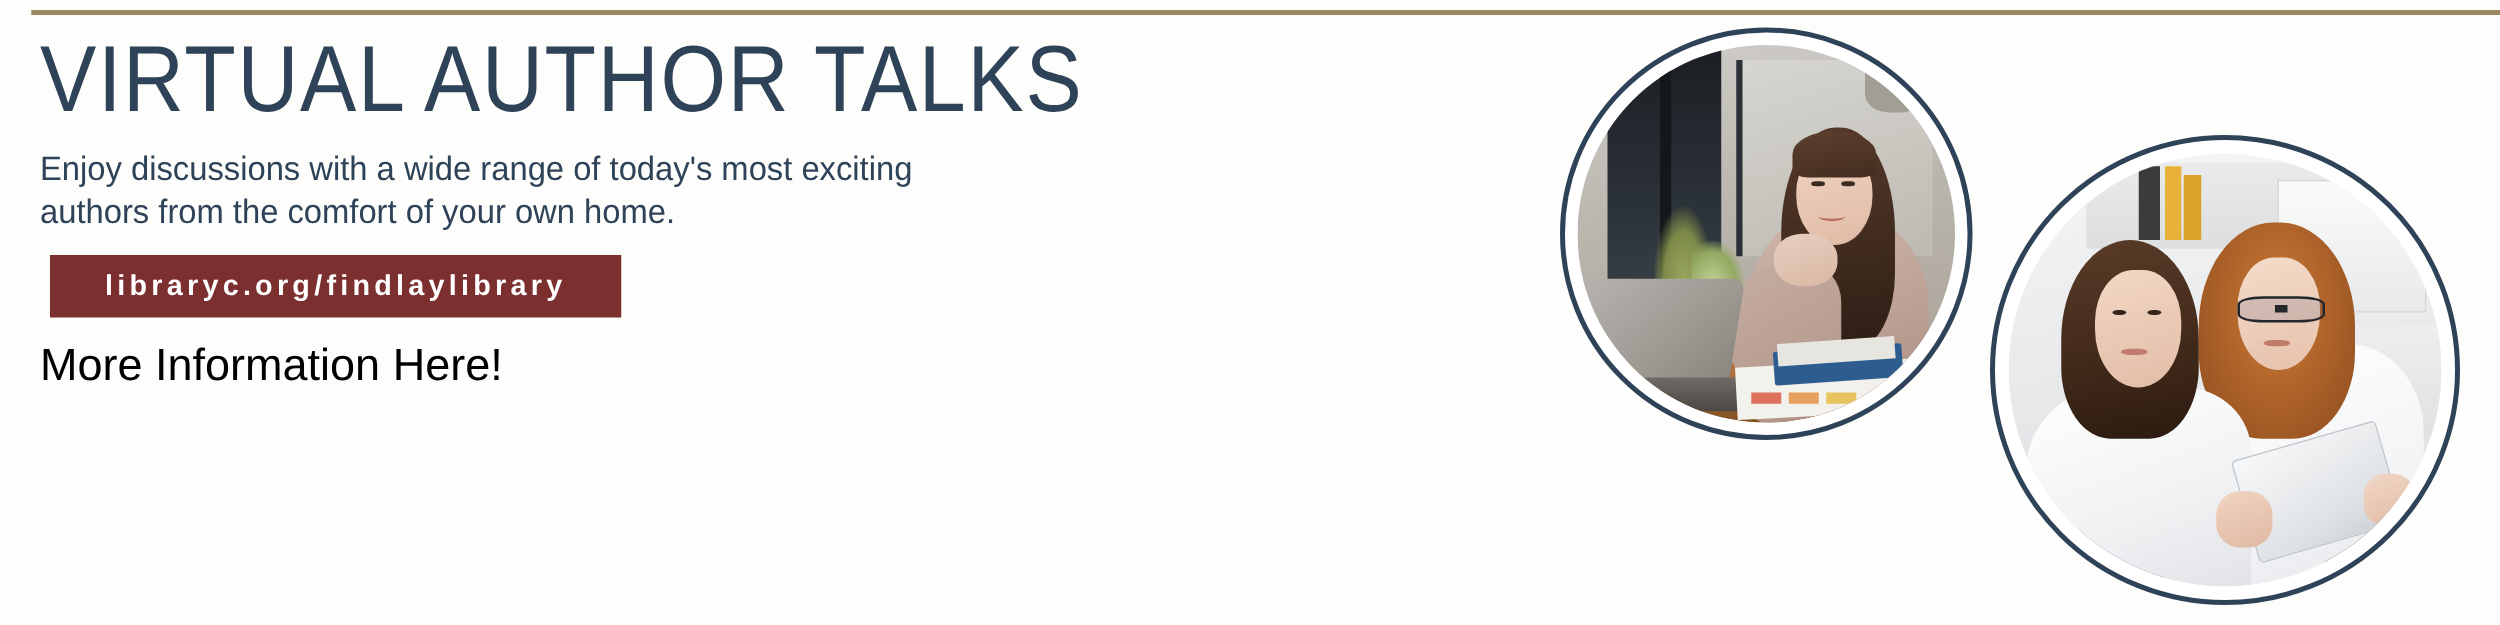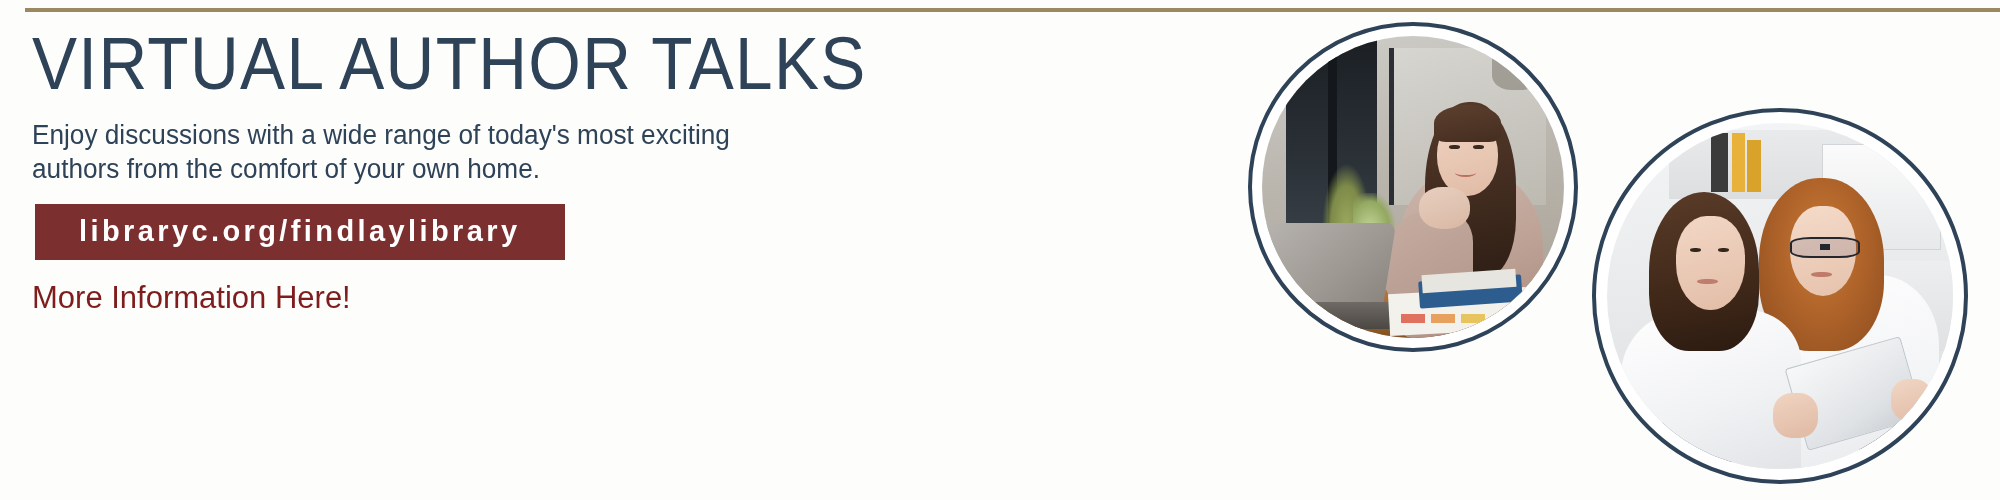--- a/index.html
+++ b/index.html
@@ -67,38 +67,38 @@
 
   .register-line {
     margin: 30px 0 0 0;
     font-size: 27px;
     line-height: 32px;
     color: #2e4258;
   }
 
   .url-button {
     display: inline-block;
-    margin: 18px 0 0 3px;
+    margin: 18px 0 0 8px;
     background: #7b2f2f;
     color: #ffffff;
-    font-size: 29px;
+    font-size: 23px;
     font-weight: bold;
     letter-spacing: 3.4px;
     padding: 11px 44px 12px 44px;
     white-space: nowrap;
     border: none;
     text-align: center;
     font-family: "Liberation Sans", sans-serif;
   }
 
   .more-info {
     margin: 22px 0 0 0;
-    font-size: 31px;
+    font-size: 36px;
     line-height: 32px;
-    color: #7f1d1d;
+    color: #000000;
   }
   .photo-ring {
     position: absolute;
     border-radius: 50%;
     box-sizing: border-box;
     border: 4px solid #2e4258;
     background: #ffffff;
   }
   .photo-inner {
     position: absolute;

